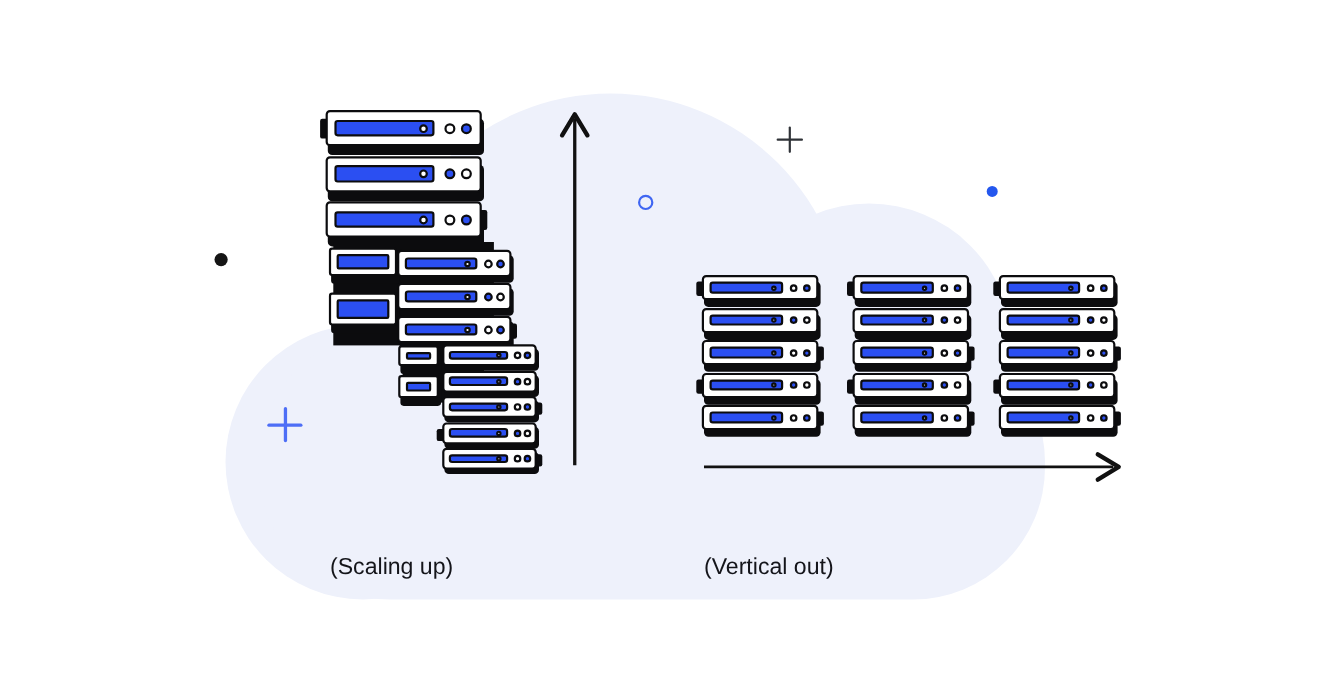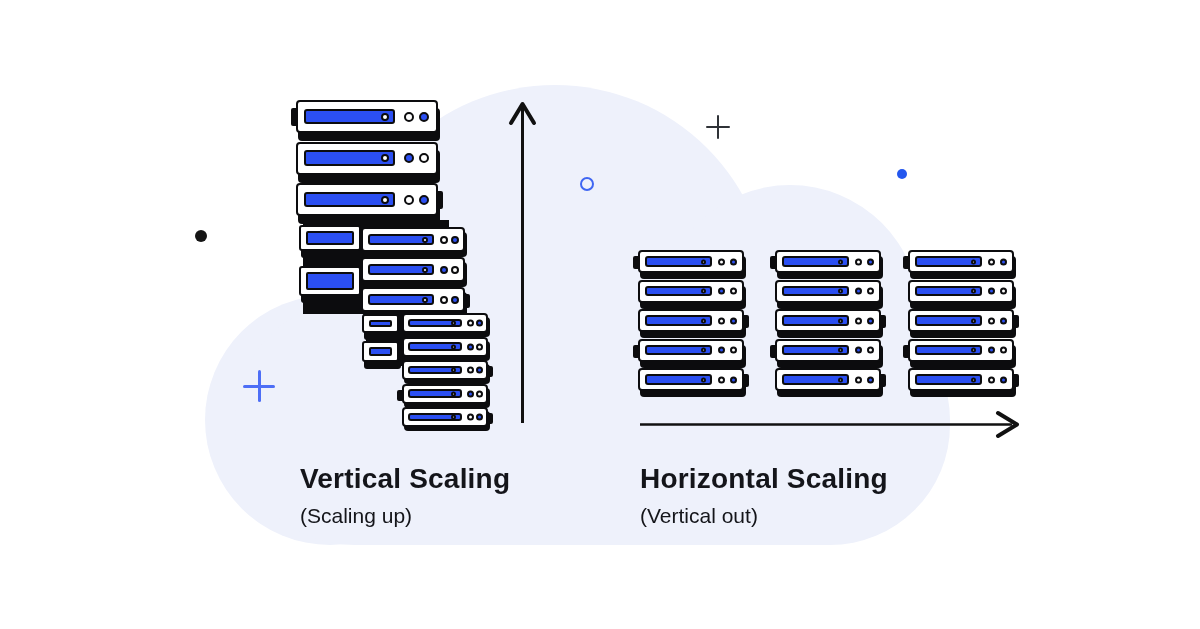--- a/index.html
+++ b/index.html
@@ -298,17 +298,15 @@
       <div class="server" style="left: 908px; top: 368px; width: 106px; height: 23px; box-shadow: rgb(12, 12, 14) 2px 6px 0px;">
         <div class="bar">
           <div class="bardot" style="height: 5px; width: 5px;"></div>
         </div>
         <div class="led outline" style="left: 76.5%; width: 7px; height: 7px;"></div>
         <div class="led filled" style="left: 88%; width: 7px; height: 7px;"></div>
         <div class="tab" style="right: -7px; top: 4px; width: 10px; height: 13px;"></div>
       </div>
     </div>
 
-  <div class="label title" style="left:300px;top:463px;">Vertical Scaling</div>
   <div class="label subtitle" style="left:300px;top:504px;">(Scaling up)</div>
-  <div class="label title" style="left:640px;top:463px;">Horizontal Scaling</div>
   <div class="label subtitle" style="left:640px;top:504px;">(Vertical out)</div>
 </div>
 
 </body></html>

